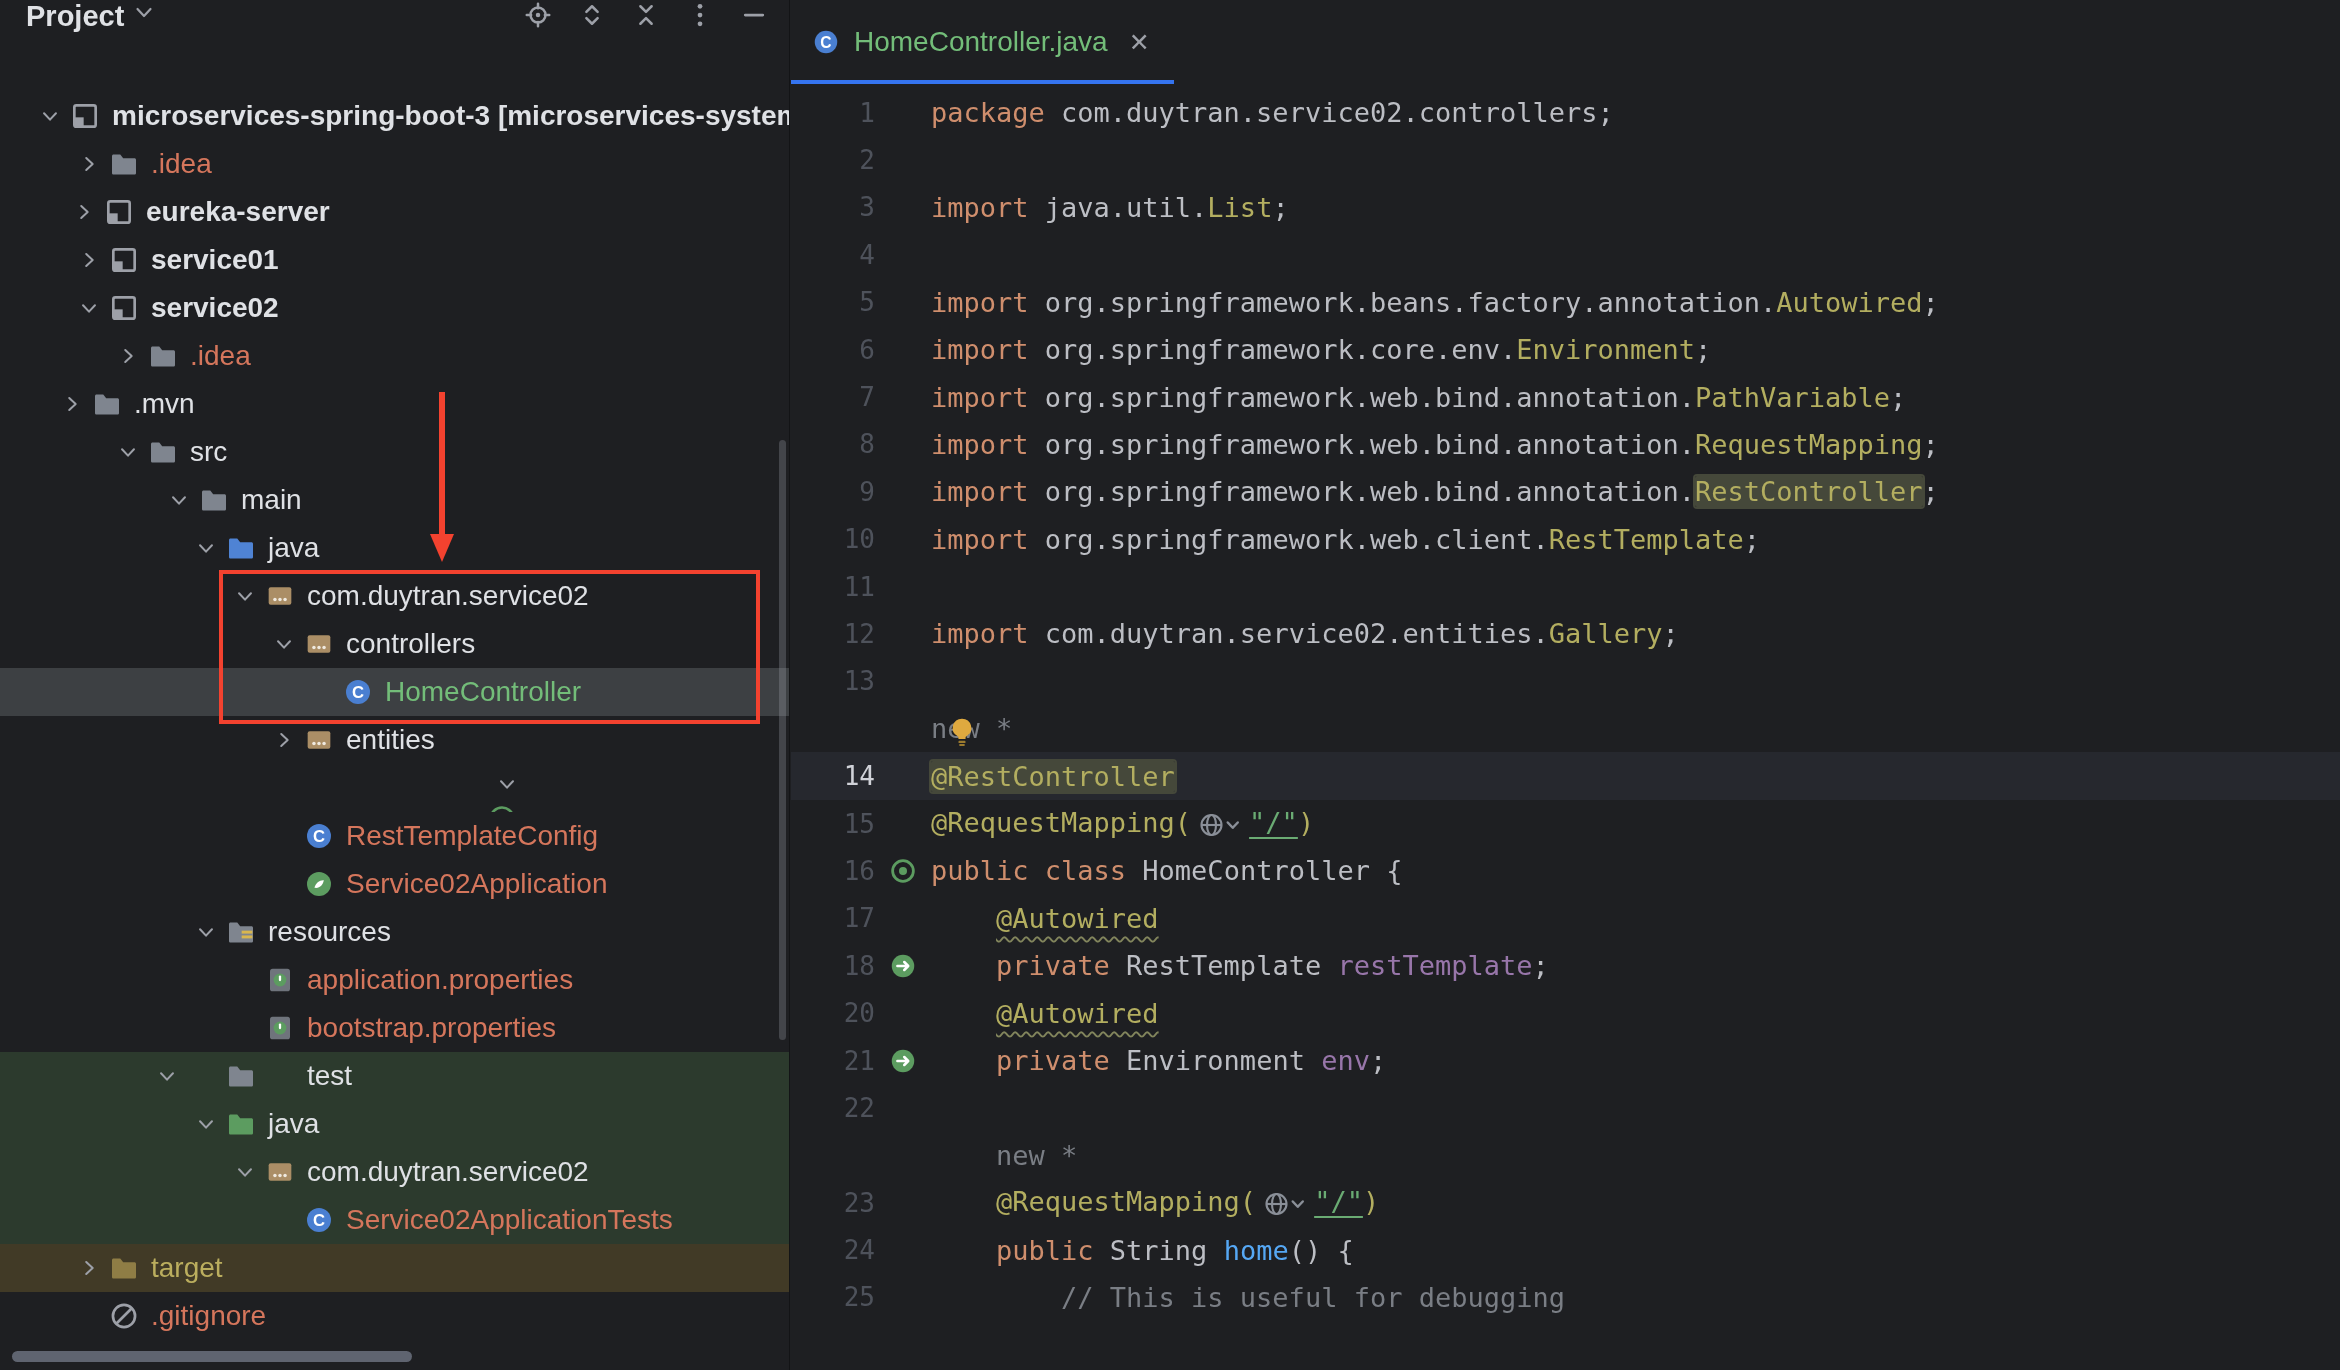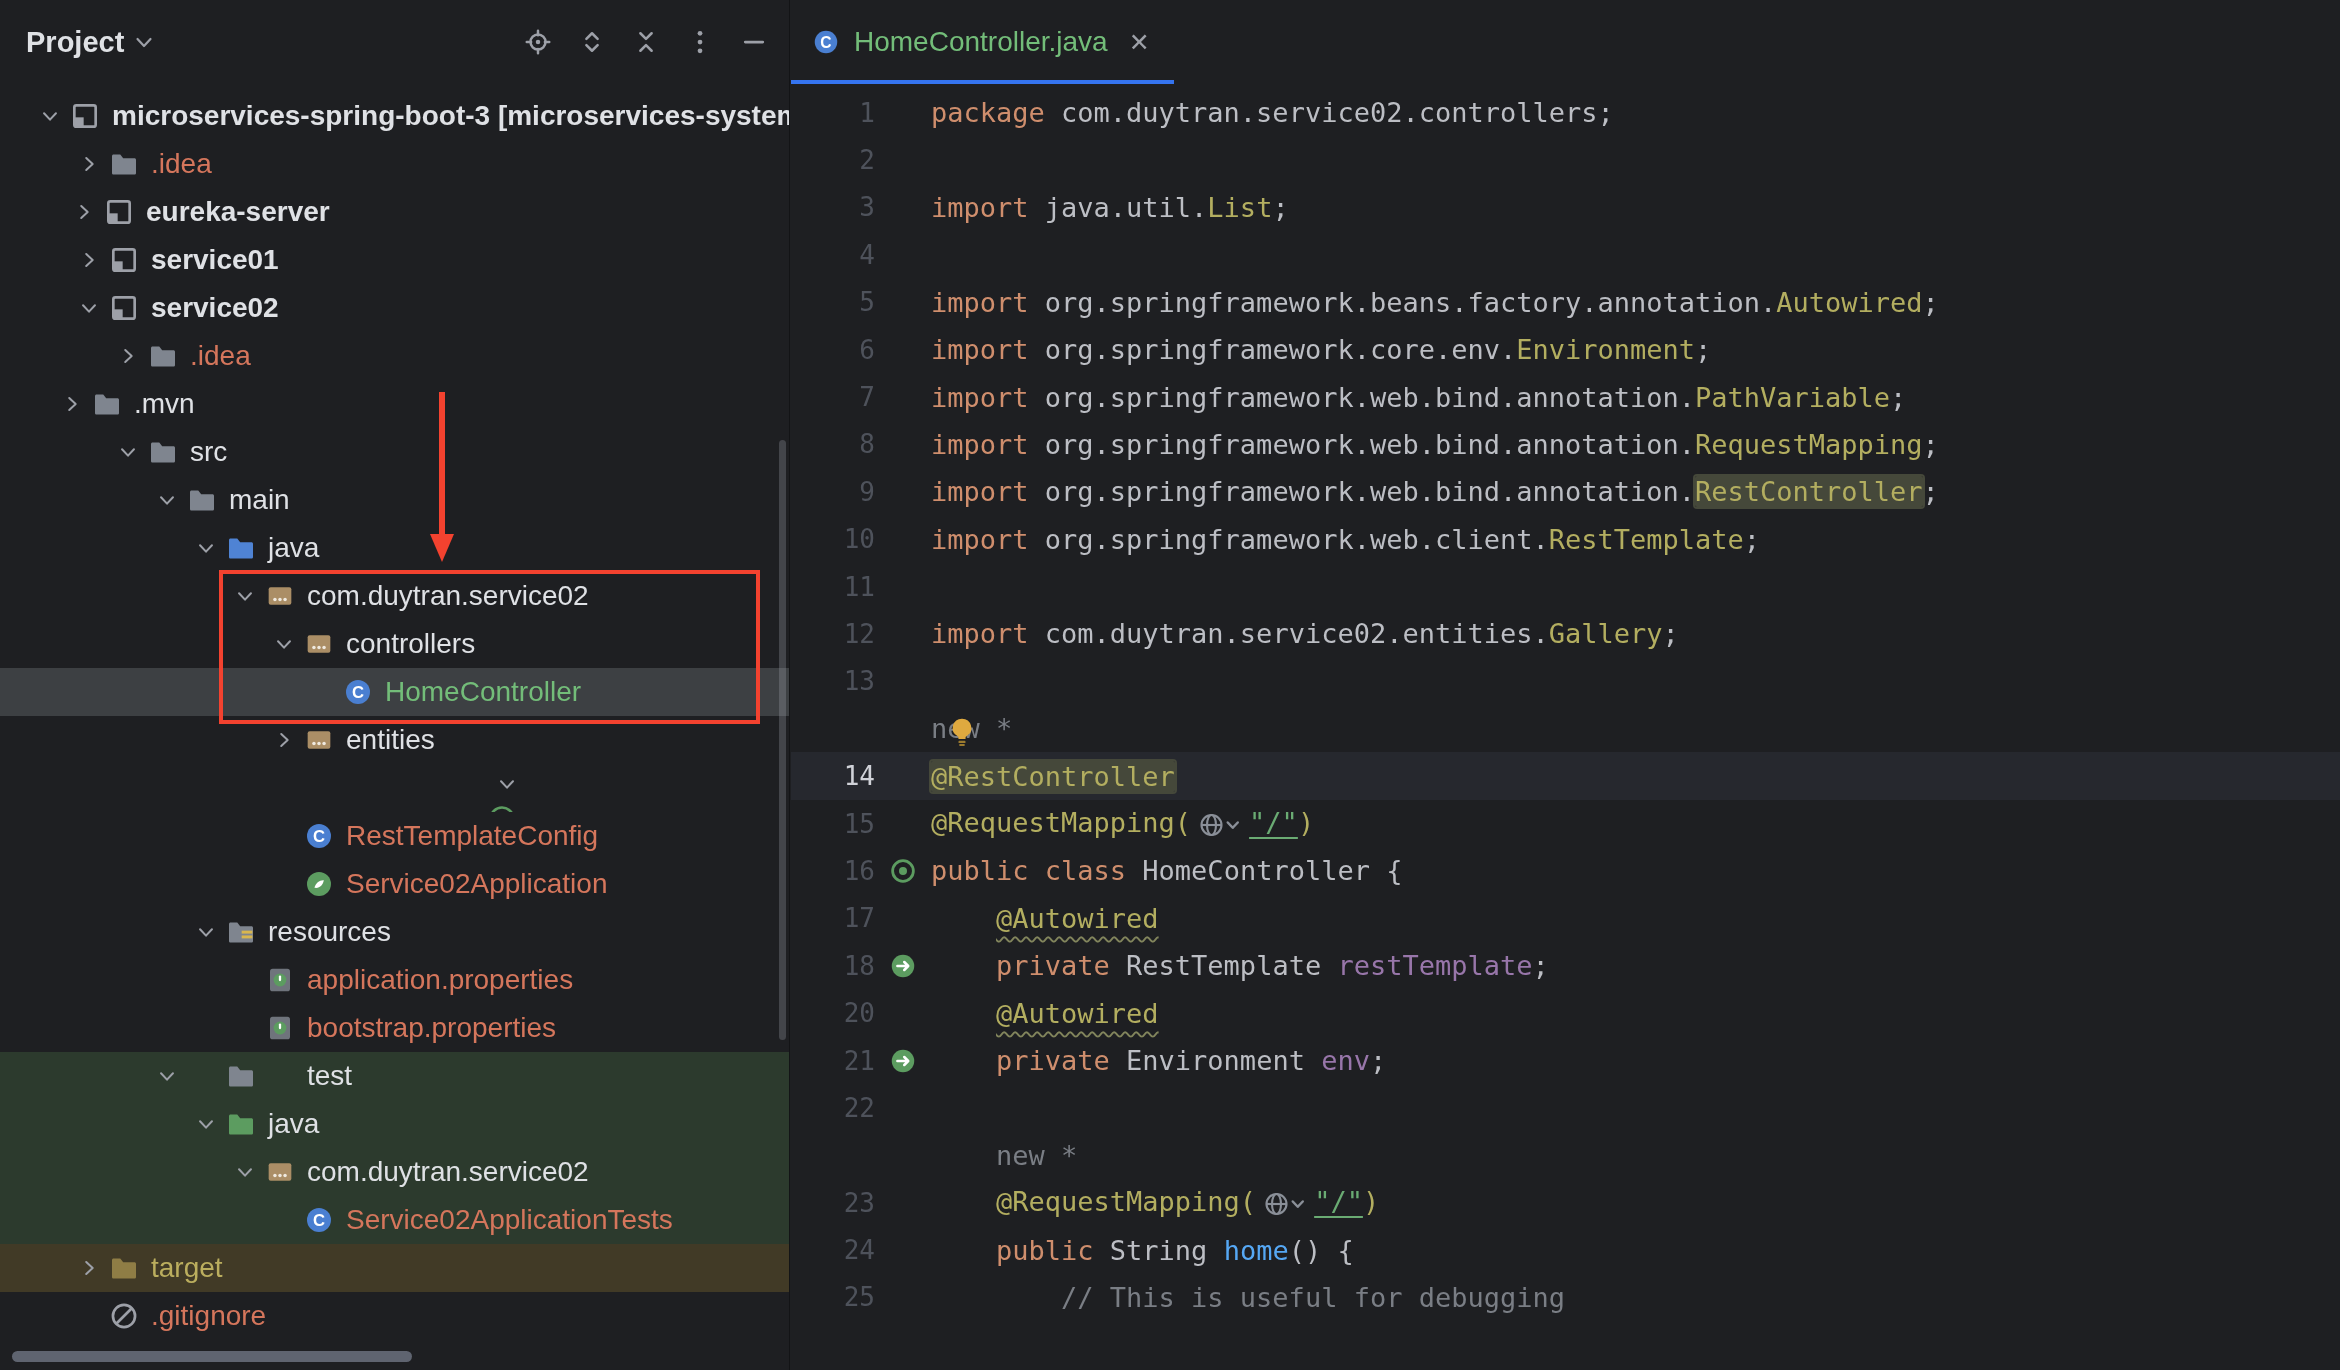--- a/index.html
+++ b/index.html
@@ -1,21 +1,21 @@
 <!DOCTYPE html>
 <html style="--bg: #1e1f22; --divider: #131416; --tree_text: #dfe1e5; --orange: #d5765c; --green_file: #73bd79; --olive: #bbae5e; --selection: #3d4043; --row_green: #2c3a2d; --row_olive: #413a26; --accent: #3574f0; --red: #f3422f; --current_line: #26282e; --hl: #45483a; --kw: #cf8e6d; --plain: #bcbec4; --yellow: #b3ae60; --string: #6aab73; --comment: #7a7e85; --field: #9876aa; --method: #56a8f5; --lnum: #4e525b; --lnum_active: #d0d2d8; --icon_gray: #9da0a8; --spring_green: #5c9c60;"><head>
 <meta charset="utf-8">
 <style>
   *{margin:0;padding:0;box-sizing:border-box}
   html,body{width:2340px;height:1370px;overflow:hidden}
   body{background:var(--bg,#1e1f22);font-family:"Liberation Sans",sans-serif;position:relative}
 
   
   #panel{position:absolute;left:0;top:0;width:790px;height:1370px;background:var(--bg,#1e1f22);border-right:1px solid var(--divider,#131416);overflow:hidden}
-  #panel-header{height:84px;display:flex;align-items:center;padding:0 20px 0 26px}
+  #panel-header{height:84px;display:flex;align-items:flex-start;padding:0 20px 0 26px}
   #panel-title{color:var(--tree_text,#dfe1e5);font-size:29px;font-weight:600;cursor:pointer}
   #title-chev{width:24px;height:24px;margin-left:8px;display:inline-flex}
   #title-chev svg{width:24px;height:24px}
   #header-icons{margin-left:auto;display:flex;gap:24px;align-items:center}
   .hicon{width:30px;height:30px;display:inline-flex;cursor:pointer}
   .hicon svg{width:30px;height:30px;display:block}
 
   #tree{position:absolute;top:92px;left:0;right:0}
   .trow{height:48px;display:flex;align-items:center;white-space:nowrap;overflow:hidden;cursor:pointer}
   .trow.sel{background:var(--selection,#3d4043)}
@@ -218,21 +218,21 @@
             <path d="M5.5 9l6.5 7 6.5-7" fill="none" stroke="#9da0a8" stroke-width="2.2" stroke-linecap="round" stroke-linejoin="round"></path>
           </svg>
         </span>
         <span class="ticon">
           <svg viewBox="0 0 24 24">
             <path d="M3 6.1c0-.7.5-1.2 1.2-1.2h5l2.2 2.7h8.4c.7 0 1.2.5 1.2 1.2v9.9c0 .7-.5 1.2-1.2 1.2H4.2c-.7 0-1.2-.5-1.2-1.2z" fill="#7f858f"></path>
           </svg>
         </span>
         <span class="tlabel">src</span>
       </div>
-      <div class="trow" style="padding-left: 147px;">
+      <div class="trow" style="padding-left: 147px; margin-left: 12px;">
         <span class="chev">
           <svg viewBox="0 0 24 24">
             <path d="M5.5 9l6.5 7 6.5-7" fill="none" stroke="#9da0a8" stroke-width="2.2" stroke-linecap="round" stroke-linejoin="round"></path>
           </svg>
         </span>
         <span class="ticon">
           <svg viewBox="0 0 24 24">
             <path d="M3 6.1c0-.7.5-1.2 1.2-1.2h5l2.2 2.7h8.4c.7 0 1.2.5 1.2 1.2v9.9c0 .7-.5 1.2-1.2 1.2H4.2c-.7 0-1.2-.5-1.2-1.2z" fill="#7f858f"></path>
           </svg>
         </span>

